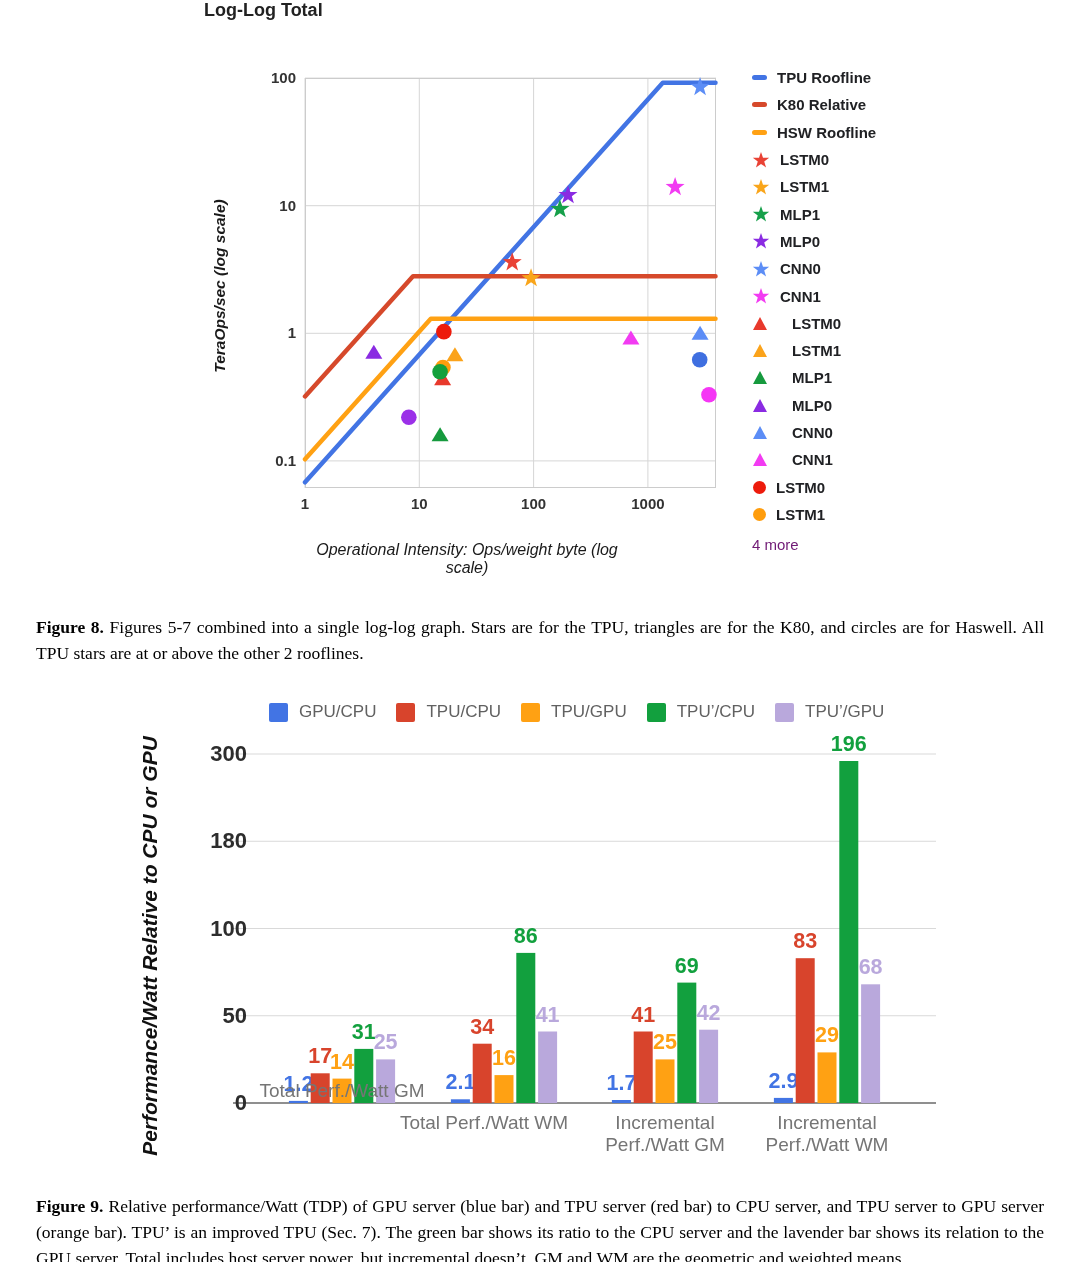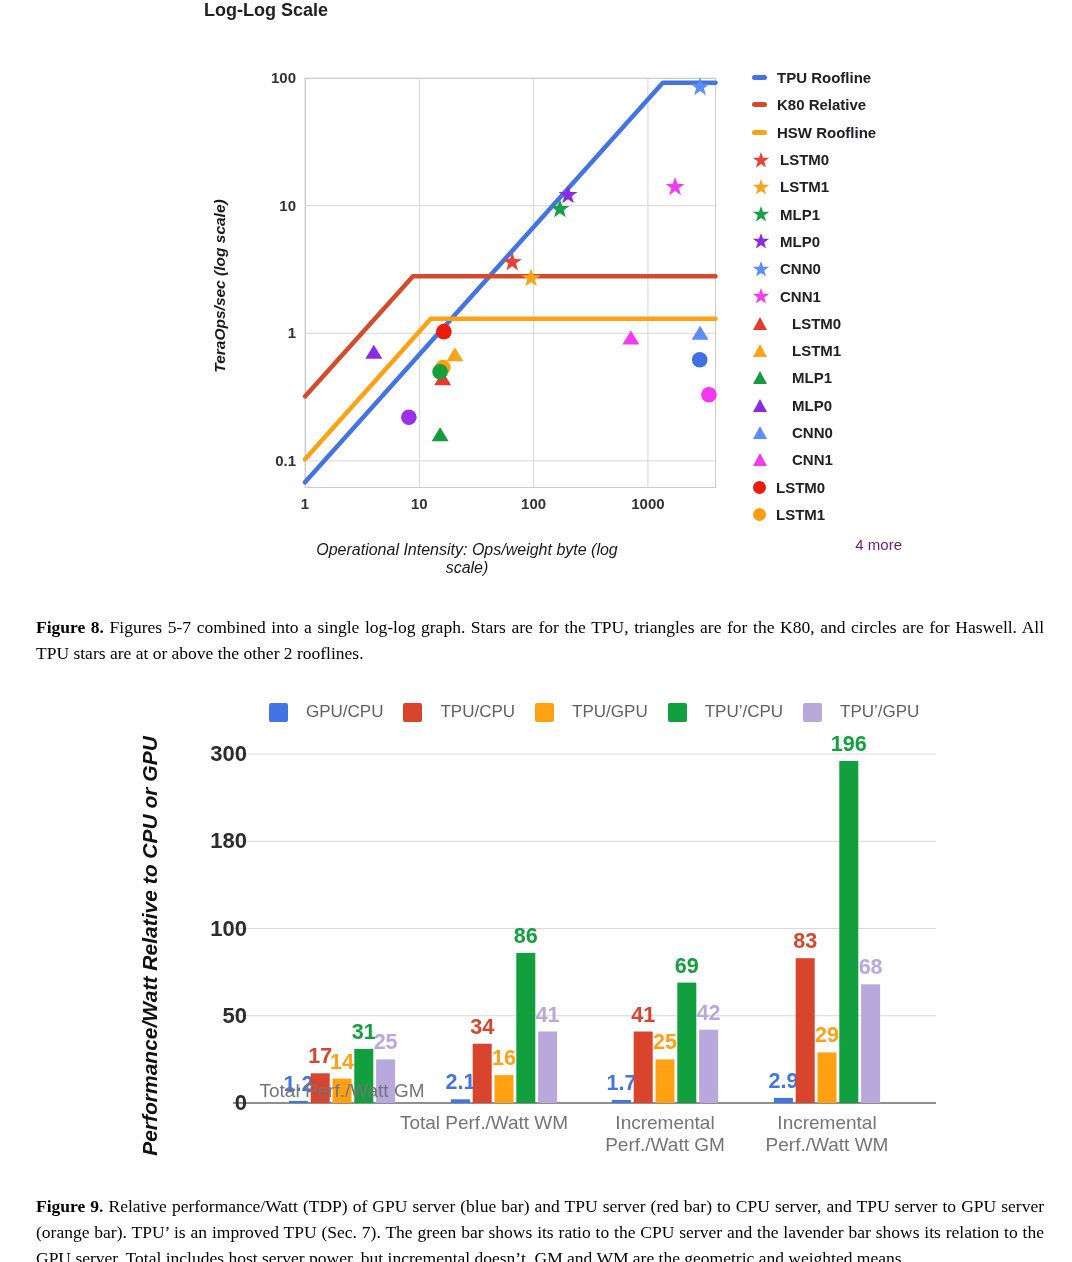--- a/index.html
+++ b/index.html
@@ -7,49 +7,49 @@
         font-family:"Liberation Sans","DejaVu Sans",sans-serif;}
   .abs{position:absolute;}
   
   .f8-title{left:204px;top:0px;font-size:18px;font-weight:bold;color:#212121;}
   .f8-ylabel{left:115px;top:277px;width:210px;text-align:center;font-size:15.5px;font-weight:bold;
              font-style:italic;color:#1a1a1a;transform:rotate(-90deg);}
   .f8-xlabel{left:297px;top:541px;width:340px;text-align:center;font-size:16px;font-weight:normal;
              font-style:italic;color:#1a1a1a;}
   .f8-ytick{width:66px;text-align:right;font-size:15px;font-weight:bold;color:#333;height:16px;line-height:16px;}
   .f8-xtick{transform:translateX(-50%);font-size:15px;font-weight:bold;color:#333;}
-  #fig8-legend{left:752px;top:64px;width:150px;text-align:right;}
+  #fig8-legend{left:752px;top:64px;width:150px;}
   .f8-leg-item{display:flex;align-items:center;height:27.3px;gap:10px;}
   .f8-leg-label{font-size:15px;font-weight:bold;color:#202124;white-space:nowrap;}
   .f8-more{font-size:15px;color:#701a75;margin-top:8px;}
   .m-dash{width:15px;height:5px;border-radius:2.5px;flex:0 0 15px;}
   .m-circle{width:13px;height:13px;border-radius:50%;flex:0 0 13px;margin-left:1px;}
   .m-tri{width:0;height:0;border-left:7.5px solid transparent;border-right:7.5px solid transparent;
          border-bottom:13px solid;flex:0 0 0;margin-left:1px;margin-right:15px;}
   
   .caption{position:absolute;left:36px;width:1008px;margin:0;font-family:"Liberation Serif","DejaVu Serif",serif;
            font-size:17.5px;line-height:25.8px;color:#000;text-align:justify;}
   .caption b{font-weight:bold;}
   
   #fig9-legend{left:269px;top:702px;display:flex;gap:20px;align-items:center;}
-  .f9-leg-item{display:flex;align-items:center;gap:18px;}
+  .f9-leg-item{display:flex;align-items:center;gap:11px;}
   .f9-leg-sq{width:19px;height:19px;border-radius:2px;}
   .f9-leg-label{font-size:17px;color:#616161;white-space:nowrap;}
   .f9-ylabel{left:45px;top:934px;width:420px;text-align:center;font-size:21px;font-weight:bold;
              font-style:italic;color:#111;transform:rotate(-90deg);transform-origin:center;margin-left:-105px;}
   .f9-ytick{width:62px;text-align:right;font-size:22px;font-weight:bold;color:#2d2d2d;height:24px;line-height:24px;}
   .f9-cat{transform:translateX(-50%);text-align:center;font-size:19px;color:#757575;white-space:pre-line;line-height:22px;}
   svg{overflow:visible;}
 </style>
 </head>
 <body>
 
 <div class="page">
 
-  <div class="abs f8-title">Log-Log Scale</div>
+  <div class="abs f8-title">Log-Log Total</div>
   <div class="abs f8-ylabel">TeraOps/sec (log scale)</div>
   <svg id="fig8-svg" class="abs" style="left:305px;top:78px" width="411" height="410">
       <line x1="0" y1="0" x2="0" y2="410" stroke="#d6d6d6" stroke-width="1"></line>
       <line x1="114.3" y1="0" x2="114.3" y2="410" stroke="#d6d6d6" stroke-width="1"></line>
       <line x1="228.6" y1="0" x2="228.6" y2="410" stroke="#d6d6d6" stroke-width="1"></line>
       <line x1="342.9" y1="0" x2="342.9" y2="410" stroke="#d6d6d6" stroke-width="1"></line>
       <line x1="0" y1="0.10000000000002274" x2="411" y2="0.10000000000002274" stroke="#d6d6d6" stroke-width="1"></line>
       <line x1="0" y1="127.70000000000002" x2="411" y2="127.70000000000002" stroke="#d6d6d6" stroke-width="1"></line>
       <line x1="0" y1="255.3" x2="411" y2="255.3" stroke="#d6d6d6" stroke-width="1"></line>
       <line x1="0" y1="382.9" x2="411" y2="382.9" stroke="#d6d6d6" stroke-width="1"></line>

